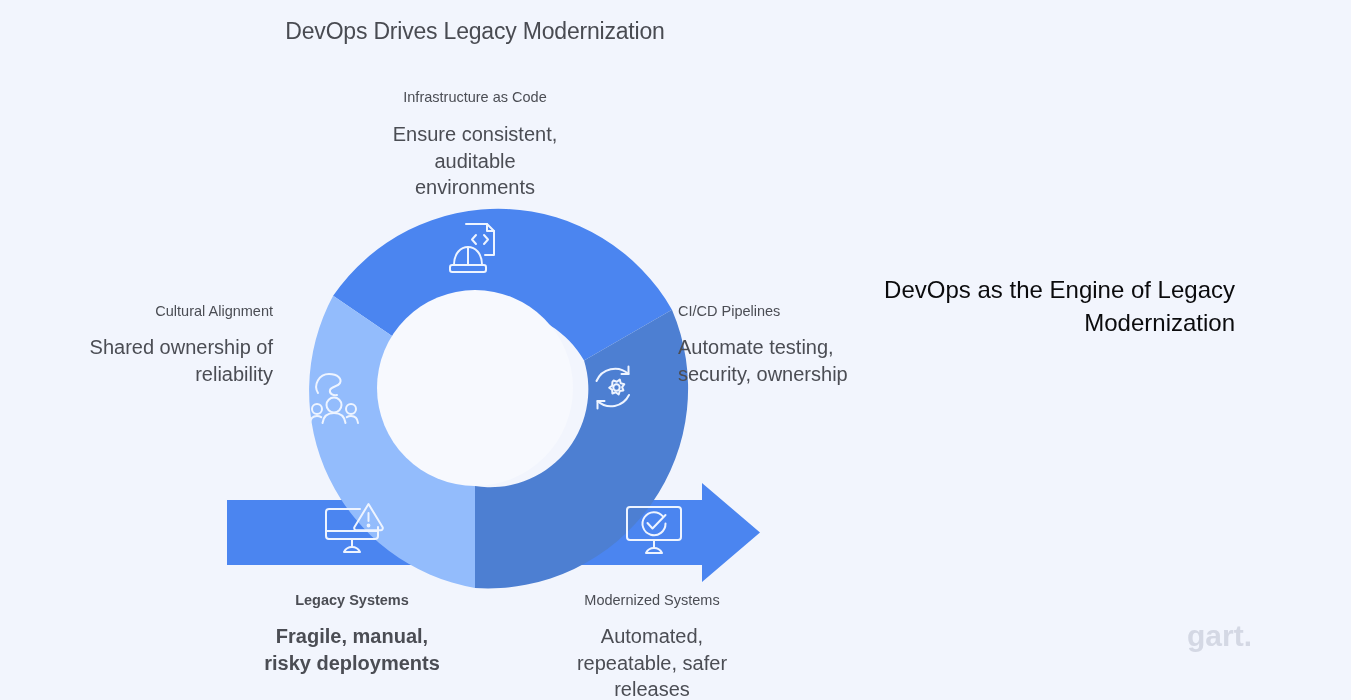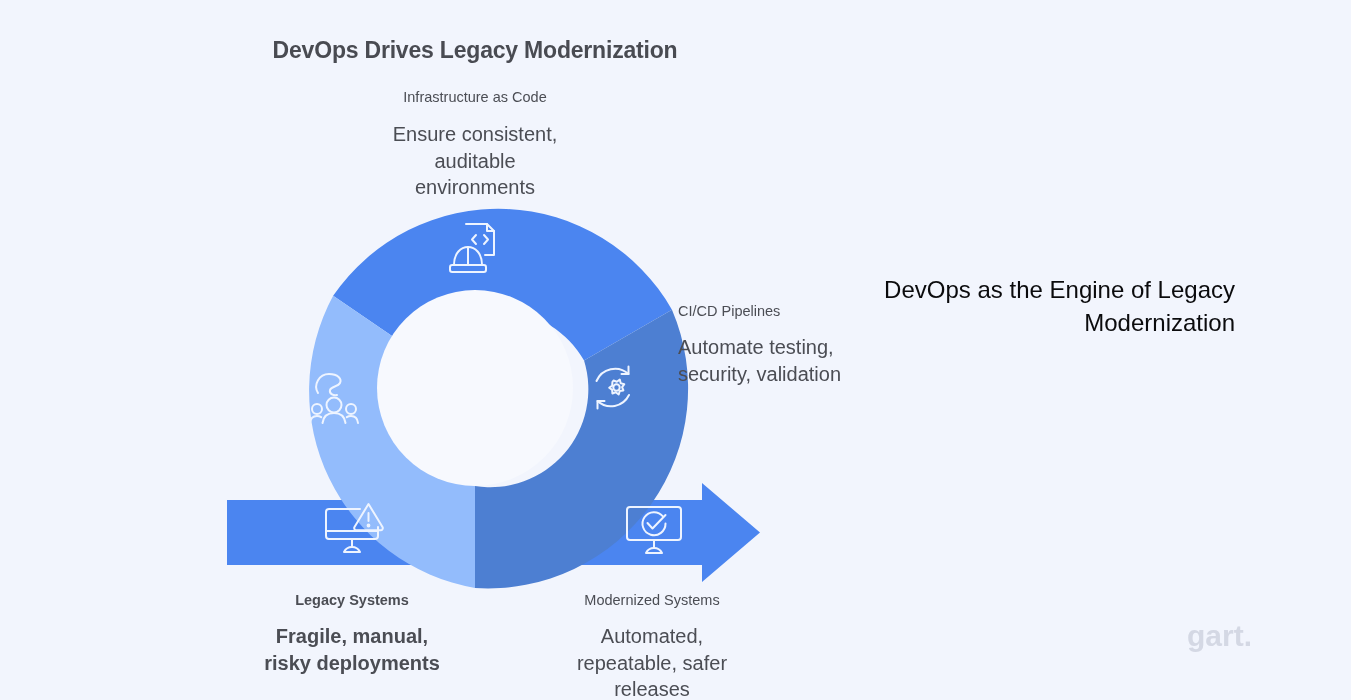--- a/index.html
+++ b/index.html
@@ -16,25 +16,25 @@
   }
   .stage {
     position: absolute;
     inset: 0;
   }
 
   
   #diagram-title {
     position: absolute;
     left: 0;
-    top: 37px;
+    top: 18px;
     width: 950px;
     text-align: center;
     font-size: 23px;
-    font-weight: bold;
+    font-weight: normal;
     color: #494b52;
     letter-spacing: -0.2px;
   }
 
   .callout {
     position: absolute;
     color: #4b4d54;
     line-height: 1.32;
   }
   .callout .c-title {
@@ -217,24 +217,28 @@
       <path d="M 21.5 19 L 26.5 24.5 L 39.5 11"></path>
     </g>
   </svg>
 
 
   <div class="callout" id="callout-iac">
     <div class="c-title">Infrastructure as Code</div>
     <div class="c-desc">Ensure consistent, auditable environments</div>
   </div>
 
+  <div class="callout" id="callout-cultural">
+    <div class="c-title">Cultural Alignment</div>
+    <div class="c-desc">Shared ownership of reliability</div>
+  </div>
 
   <div class="callout" id="callout-cicd">
     <div class="c-title">CI/CD Pipelines</div>
-    <div class="c-desc">Automate testing, security, validation</div>
+    <div class="c-desc">Automate testing, security, ownership</div>
   </div>
 
   <div class="callout" id="callout-legacy">
     <div class="c-title">Legacy Systems</div>
     <div class="c-desc">Fragile, manual, risky deployments</div>
   </div>
 
   <div class="callout" id="callout-modernized">
     <div class="c-title">Modernized Systems</div>
     <div class="c-desc">Automated, repeatable, safer releases</div>

